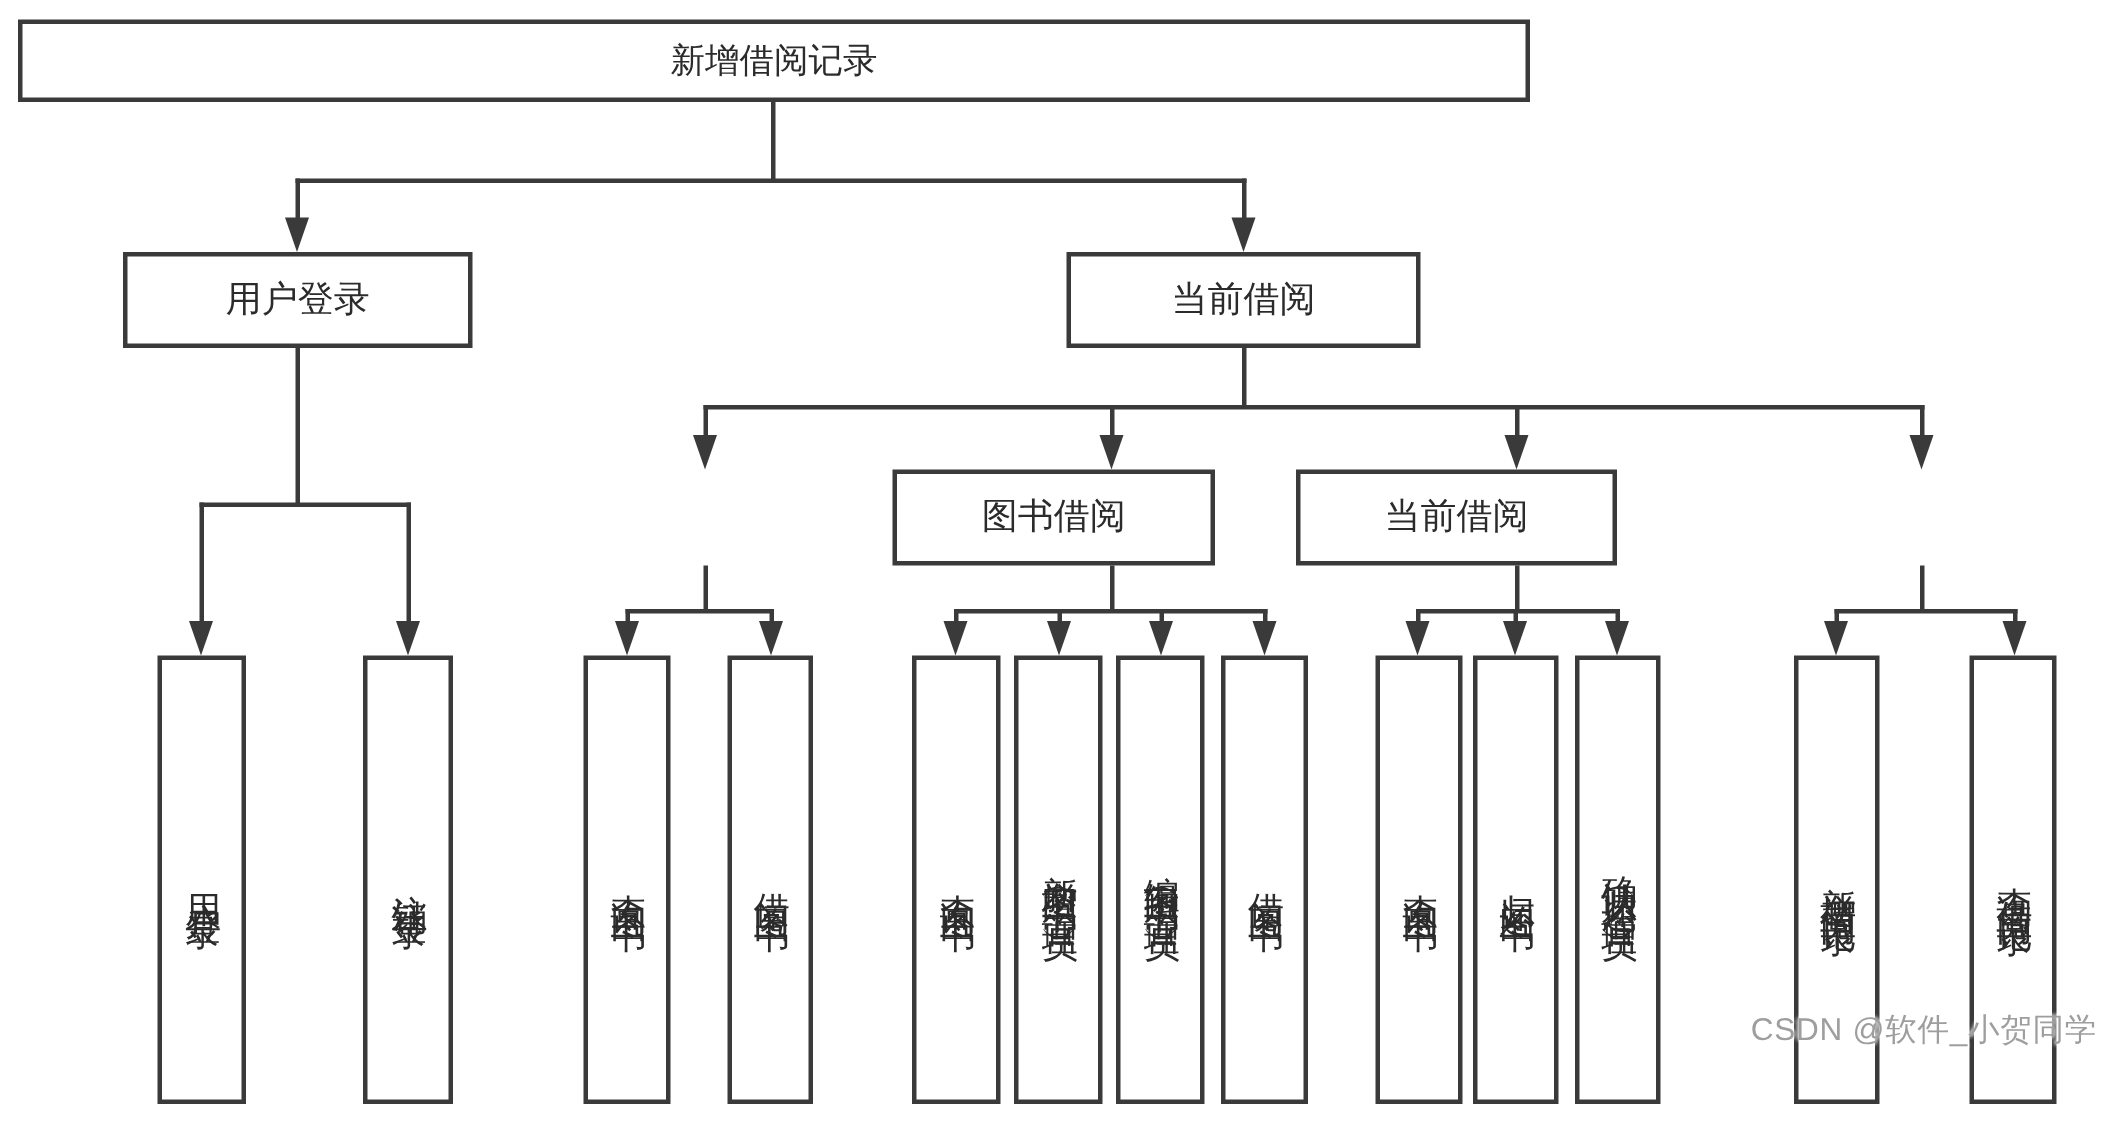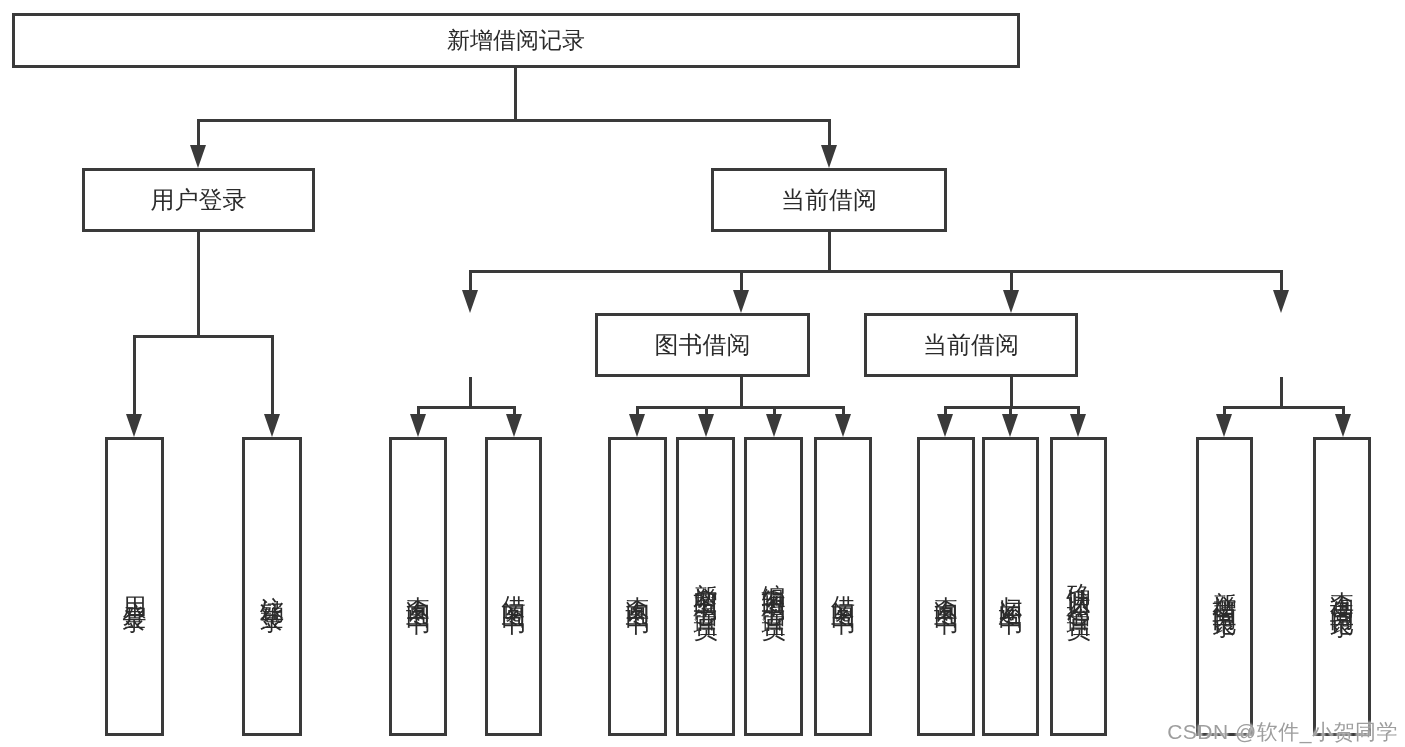--- a/index.html
+++ b/index.html
@@ -40,21 +40,21 @@
   .lv{position:absolute;width:3px;background:var(--line);}
   .lh{position:absolute;height:3px;background:var(--line);}
   .arrow{
     position:absolute;width:0;height:0;
     border-left:8px solid transparent;
     border-right:8px solid transparent;
     border-top:23px solid var(--line);
   }
   .watermark{
     position:absolute;
-    top:718px;right:7px;
+    top:672px;right:7px;
     font-size:21px;
     color:var(--watermark);
     letter-spacing:.5px;
     text-shadow:0 0 3px #fff,0 0 3px #fff;
     z-index:10;
     white-space:nowrap;
   }
 </style>
 </head>
 <body>

